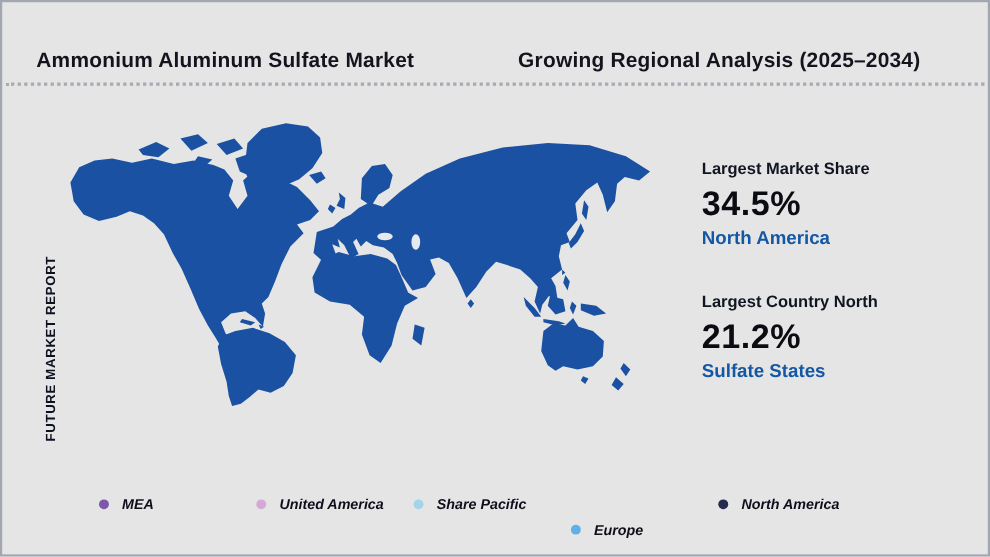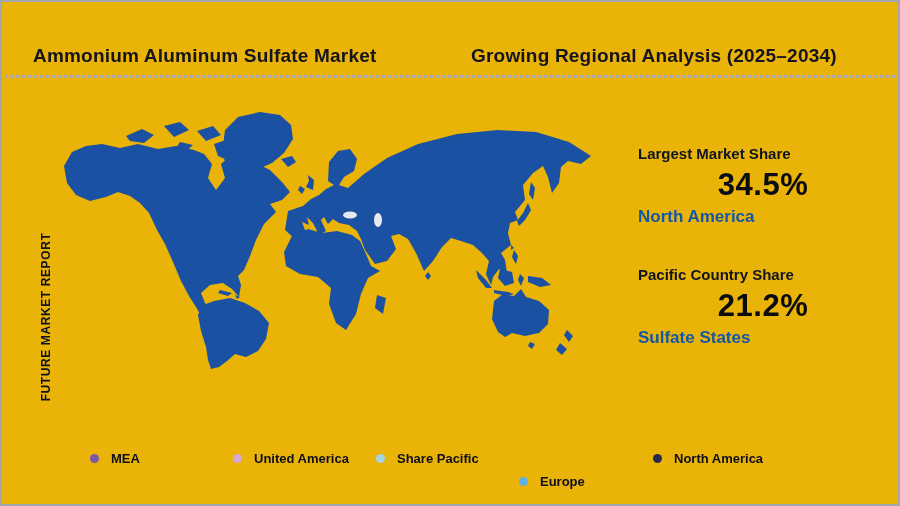--- a/index.html
+++ b/index.html
@@ -1,18 +1,18 @@
 <!DOCTYPE html>
 <html><head>
 <meta charset="utf-8">
 <style>
   html,body{margin:0;padding:0;background:#c9ccd4;}
   .page{
     position:relative;width:896px;height:502px;margin:0 auto;
-    background:#eab308;border:2px solid #a2a6ae;overflow:hidden;
+    background:#e5e5e5;border:2px solid #a2a6ae;overflow:hidden;
     font-family:"Liberation Sans", sans-serif;
   }
   .title{
     position:absolute;top:43px;font-size:19px;font-weight:800;
     color:#14141e;letter-spacing:0.2px;white-space:nowrap;
   }
   .title-left{left:31px;}
   .title-right{left:469px;}
   .dotted-sep{
     position:absolute;top:73px;left:3px;right:3px;height:0;
@@ -22,28 +22,28 @@
     position:absolute;left:44px;top:315px;
     transform:translate(-50%,-50%) rotate(-90deg);
     font-size:12px;font-weight:800;color:#0d1120;
     letter-spacing:0.6px;white-space:nowrap;
   }
   .map-wrap{position:absolute;left:60px;top:102px;width:565px;height:265px;}
   .stat-block{position:absolute;left:636px;width:250px;}
   .stat-1{top:143px;}
   .stat-2{top:264px;}
   .stat-label{font-size:15px;font-weight:800;color:#101522;margin:0 0 7px 0;}
-  .stat-value{font-size:31px;font-weight:800;color:#0b0b12;line-height:1;margin:0 0 7px 0;letter-spacing:0.5px;text-align:center;}
+  .stat-value{font-size:31px;font-weight:800;color:#0b0b12;line-height:1;margin:0 0 7px 0;letter-spacing:0.5px;}
   .stat-region{font-size:17px;font-weight:800;margin:0;}
   .legend-row{position:absolute;top:447px;left:0;width:100%;height:18px;}
   .legend-item{position:absolute;display:flex;align-items:center;height:18px;}
   .legend-item .dot{
     width:9px;height:9px;border-radius:50%;margin-right:12px;flex:0 0 auto;
   }
-  .legend-item .lbl{font-size:13px;font-weight:800;color:#0e0e1a;white-space:nowrap;}
+  .legend-item .lbl{font-size:13px;font-weight:800;color:#0e0e1a;white-space:nowrap;font-style:italic;}
   .li-0{left:88px;} .li-1{left:231px;} .li-2{left:374px;} .li-3{left:517px;margin-top:23px;} .li-4{left:651px;}
 </style>
 </head>
 <body>
 
 <div class="page">
 
   <div class="title title-left">Ammonium Aluminum Sulfate Market</div>
   <div class="title title-right">Growing Regional Analysis (2025–2034)</div>
 
@@ -123,21 +123,21 @@
     </svg>
   </div>
 
   <div class="stat-block stat-1">
     <p class="stat-label">Largest Market Share</p>
     <p class="stat-value">34.5%</p>
     <p class="stat-region" style="color:#1457a4">North America</p>
   </div>
 
   <div class="stat-block stat-2">
-    <p class="stat-label">Pacific Country Share</p>
+    <p class="stat-label">Largest Country North</p>
     <p class="stat-value">21.2%</p>
     <p class="stat-region" style="color:#1457a4">Sulfate States</p>
   </div>
 
   <div class="legend-row">
     <div class="legend-item li-0">
       <span class="dot" style="background: rgb(126, 87, 168);"></span>
       <span class="lbl">MEA</span>
     </div>
     <div class="legend-item li-1">

